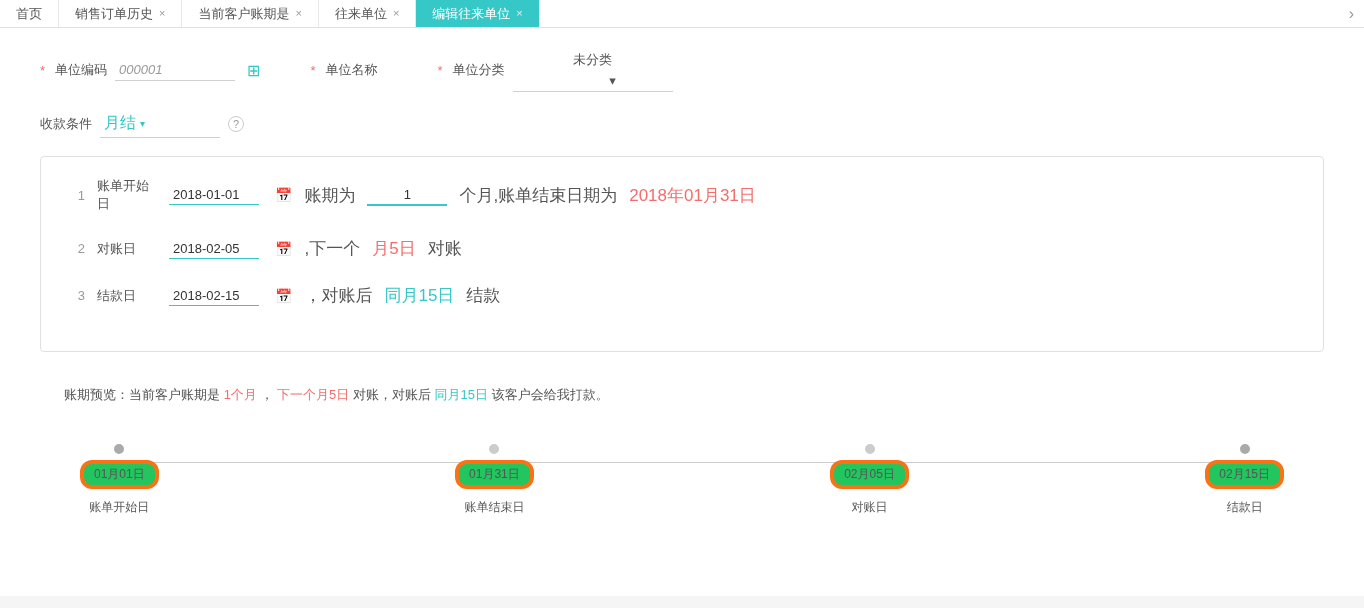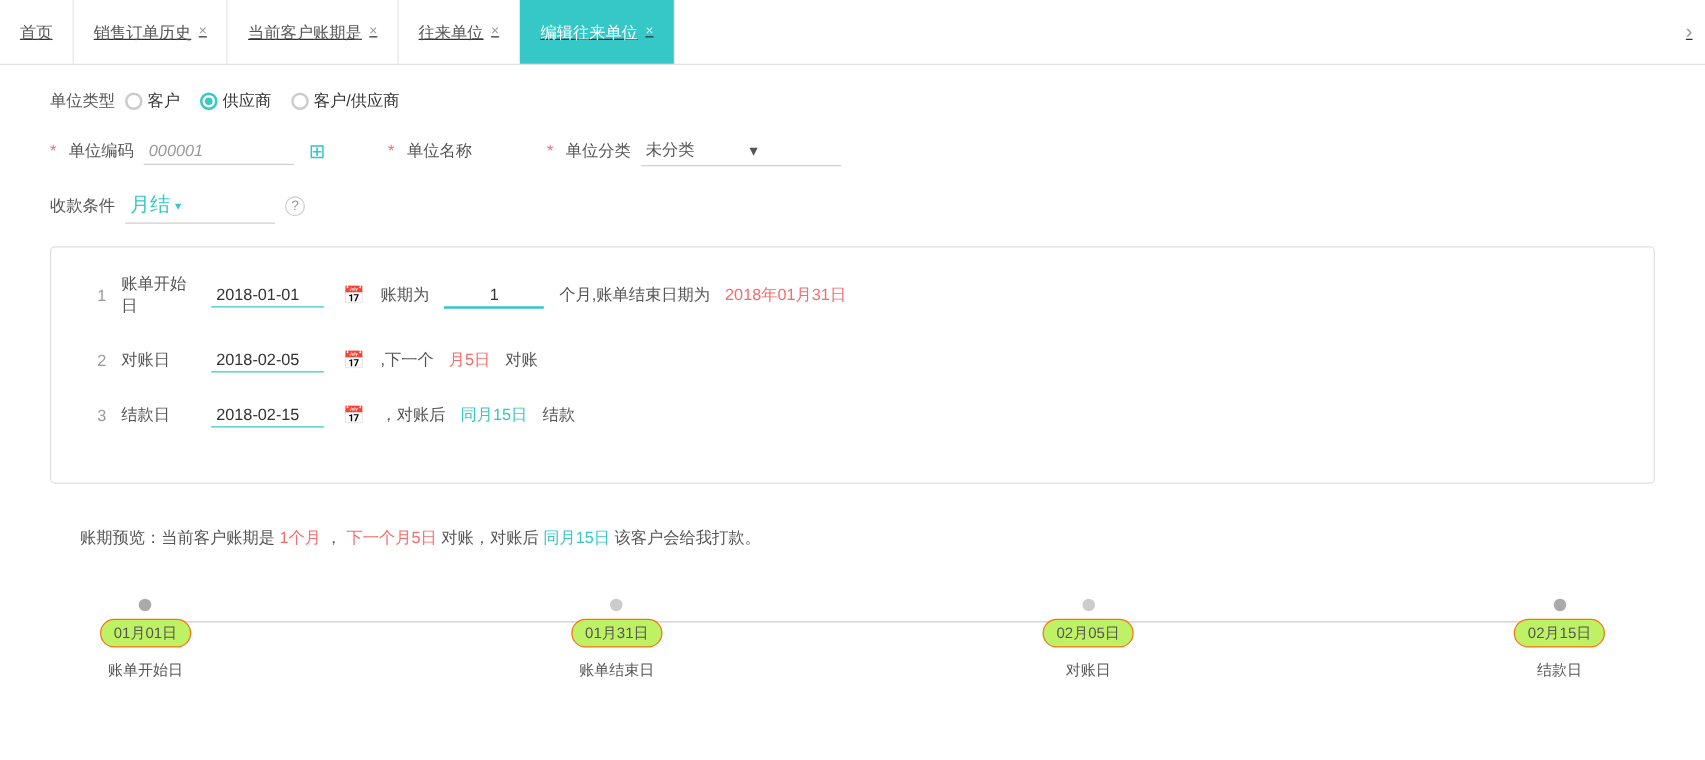--- a/index.html
+++ b/index.html
@@ -4,23 +4,22 @@
   <style>
     * { box-sizing: border-box; margin: 0; padding: 0; }
     body { font-family: "Microsoft YaHei", "PingFang SC", Arial, sans-serif; font-size: 13px; background: #f5f5f5; color: #333; }
 
     
     .tabs-bar {
       display: flex;
       align-items: center;
       background: #fff;
       border-bottom: 1px solid #e0e0e0;
-      height: 52px;
+      height: 28px;
       padding: 0 0 0 0;
-      text-decoration: underline;
     }
     .tab-item {
       display: flex;
       align-items: center;
       padding: 0 16px;
       height: 100%;
       cursor: pointer;
       font-size: 13px;
       color: #555;
       border-right: 1px solid #e8e8e8;
@@ -204,21 +203,21 @@
       border: none;
       border-bottom: 2px solid #36c7c7;
       outline: none;
       padding: 2px 4px;
       font-size: 13px;
       color: #333;
       width: 80px;
       background: transparent;
       text-align: center;
     }
-    .row-desc { color: #555; font-size: 13px; }
+    .row-desc { color: #555; font-size: 17px; }
     .highlight-orange { color: #f56c6c; }
     .highlight-teal { color: #36c7c7; }
 
     
     .preview-box {
       padding: 16px 24px;
       font-size: 13px;
       color: #555;
     }
     .preview-text .hl-orange { color: #f56c6c; }
@@ -248,22 +247,22 @@
       position: relative;
       z-index: 1;
     }
     .timeline-point {
       display: flex;
       flex-direction: column;
       align-items: center;
       gap: 6px;
     }
     .tl-badge {
-      background: #bef264;
-      border: 1px solid #f97316;
+      background: #22c55e;
+      border: 4px solid #f97316;
       border-radius: 12px;
       padding: 2px 10px;
       font-size: 12px;
       color: #555;
       white-space: nowrap;
     }
     .tl-label {
       font-size: 12px;
       color: #555;
       margin-top: 4px;
@@ -291,55 +290,36 @@
   </div>
   <div class="tab-item active">
     <span>编辑往来单位</span>
     <span class="tab-close">×</span>
   </div>
   <div class="tabs-arrow">›</div>
 </div>
 
 <div class="page-content">
 
-  <div class="form-row">
-    <div class="form-field">
-      <span class="form-label">单位类型</span>
-      <div class="radio-group">
-        <label class="radio-item">
-          <div class="radio-circle"></div>
-          <span>客户</span>
-        </label>
-        <label class="radio-item">
-          <div class="radio-circle checked"></div>
-          <span>供应商</span>
-        </label>
-        <label class="radio-item">
-          <div class="radio-circle"></div>
-          <span>客户/供应商</span>
-        </label>
-      </div>
-    </div>
-  </div>
 
   <div class="form-row">
     <div class="form-field">
       <span class="required-star">*</span>
       <span class="form-label">单位编码</span>
       <input class="input-field input-name" type="text" value="000001" style="">
       <span style="color:#36c7c7; font-size:16px; cursor:pointer; margin-left:4px;">⊞</span>
     </div>
     <div class="form-field" style="margin-left:20px;">
       <span class="required-star">*</span>
       <span class="form-label">单位名称</span>
     </div>
     <div class="form-field" style="margin-left:30px;">
       <span class="required-star">*</span>
       <span class="form-label">单位分类</span>
-      <div class="select-field" style="min-width:160px;">
+      <div class="select-field" style="min-width:160px;flex-direction:column;">
         <span class="classify-value">未分类</span>
         <span class="classify-arrow">▾</span>
       </div>
     </div>
   </div>
 
   <div class="form-row">
     <div class="form-field">
       <span class="form-label">收款条件</span>
       <div class="select-field" style="min-width:120px;">

